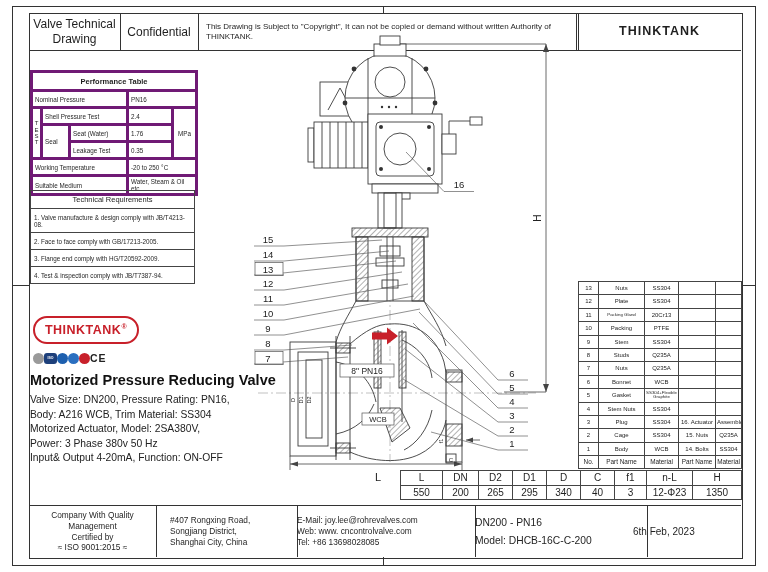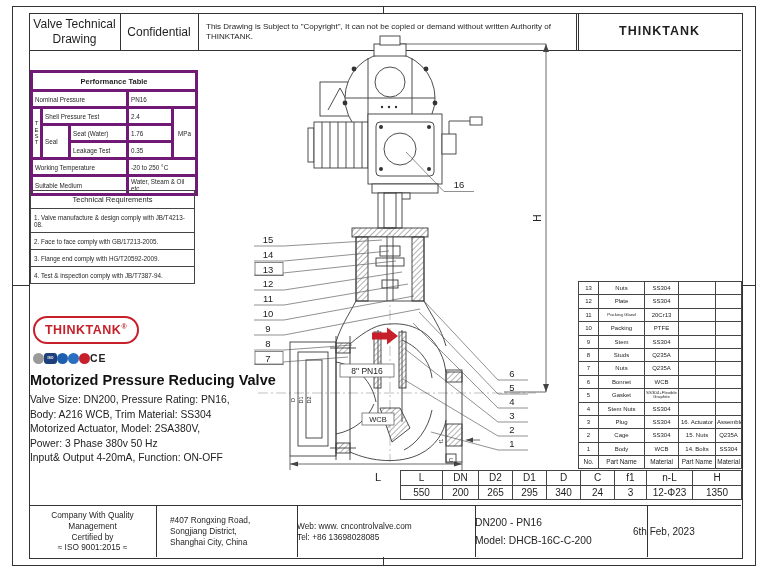--- a/index.html
+++ b/index.html
@@ -476,40 +476,41 @@
           <td>f1</td>
           <td>n-L</td>
           <td>H</td>
         </tr>
         <tr>
           <td>550</td>
           <td>200</td>
           <td>265</td>
           <td>295</td>
           <td>340</td>
-          <td>24</td>
+          <td>40</td>
           <td>3</td>
           <td>12-Φ23</td>
           <td>1350</td>
         </tr>
       </tbody>
   </table>
 
   <div class="ft-cell ft-center" style="left:29px;width:127px">
     <div>Company With Quality</div>
     <div>Management</div>
     <div>Certified by</div>
     <div>≈ ISO 9001:2015 ≈</div>
   </div>
   <div class="ft-cell ft-left" style="left:156px;width:127px">
     <div>#407 Rongxing Road,</div>
     <div>Songjiang District,</div>
     <div>Shanghai City, China</div>
   </div>
   <div class="ft-cell ft-left" style="left:283px;width:178px">
+    <div>E-Mail: joy.lee@rohrevalves.com</div>
     <div>Web: www. cncontrolvalve.com</div>
     <div>Tel:  +86 13698028085</div>
   </div>
   <div class="ft-cell ft-left ft-model" style="left:461px;width:172px">
     <div>DN200 - PN16</div>
     <div>Model: DHCB-16C-C-200</div>
   </div>
   <div class="ft-cell ft-center ft-date" style="left:633px;width:108px;border-right:none">
     <div>6th Feb, 2023</div>
   </div>

